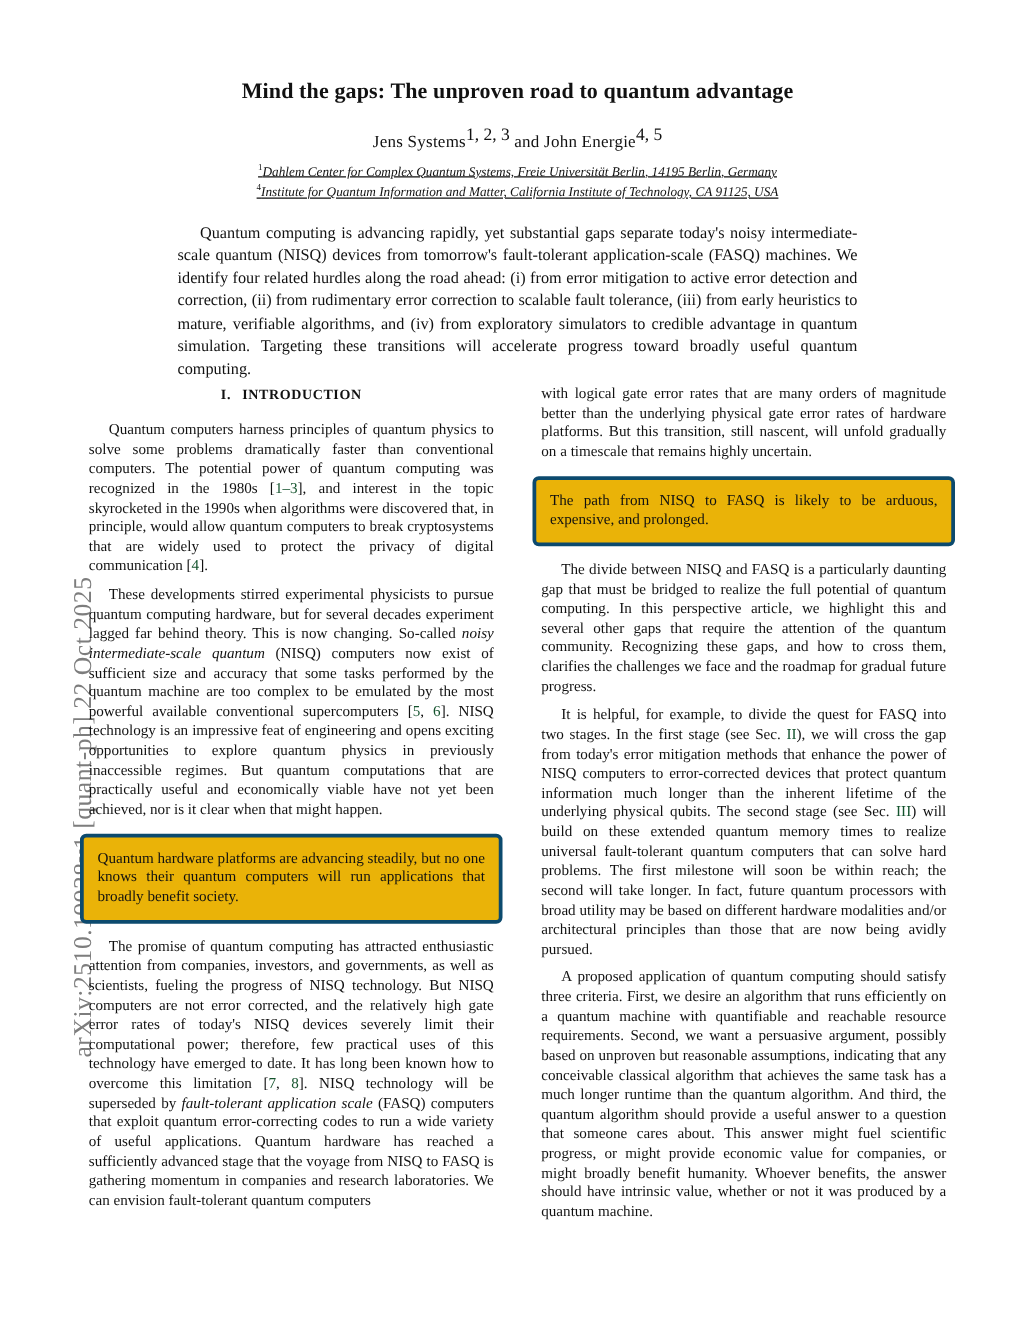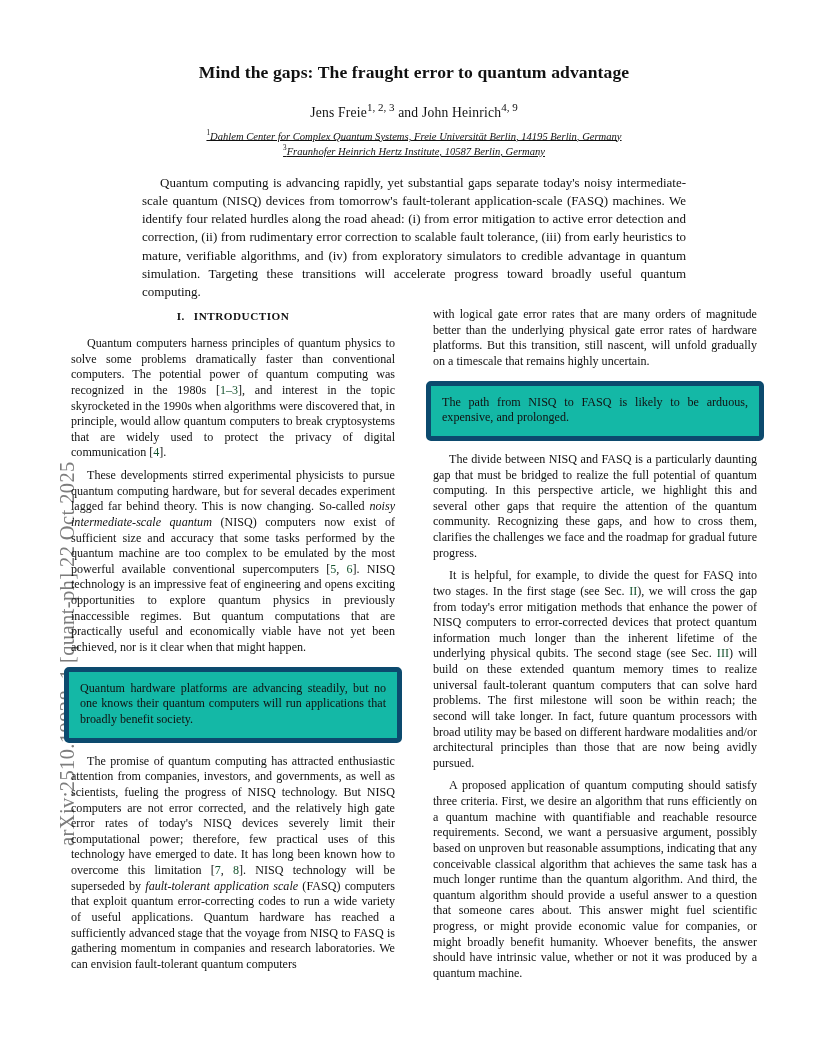--- a/index.html
+++ b/index.html
@@ -57,21 +57,21 @@
     letter-spacing: 0.1px;
     margin: 0;
     line-height: 1.25;
   }
   .authors {
     margin-top: 17px;
     font-size: 13.6px;
     letter-spacing: 0.2px;
   }
   .authors sup {
-    font-size: 11px;
+    font-size: 14px;
     vertical-align: super;
     letter-spacing: 0;
     text-align: center;
   }
   .affiliations {
     margin-top: 7px;
     font-style: italic;
     font-size: 10.6px;
     line-height: 1.42;
     text-decoration: underline;
@@ -138,50 +138,50 @@
   .cite {
     color: #14532d;
     text-decoration: none;
   }
   .ital {
     font-style: italic;
   }
 
   
   .callout {
-    background: #14b8a6;
-    border: 5px solid #0c4a6e;
+    background: #eab308;
+    border: 3px solid #0c4a6e;
     border-radius: 5px;
     padding: 9px 11px 10px 11px;
     margin: 11px 0 11px 0;
     font-size: 12.1px;
     line-height: 1.30;
     text-align: justify;
     hyphens: none;
   }
 </style>
 </head>
 <body>
 
 <div class="arxiv-stamp">
   <span class="stamp-text">arXiv:2510.19928v1  [quant-ph]  22 Oct 2025</span>
 </div>
 
 <div class="page">
 
   <div class="title-block">
-    <h1 class="paper-title">Mind the gaps: The fraught error to quantum advantage</h1>
+    <h1 class="paper-title">Mind the gaps: The unproven road to quantum advantage</h1>
 
     <div class="authors">
-      <span>Jens Freie</span><sup>1, 2, 3</sup><span> and </span><span>John Heinrich</span><sup>4, 9</sup>
+      <span>Jens Systems</span><sup>1, 2, 3</sup><span> and </span><span>John Energie</span><sup>4, 5</sup>
     </div>
 
     <div class="affiliations">
       <span class="aff"><sup>1</sup><span>Dahlem Center for Complex Quantum Systems, Freie Universität Berlin, 14195 Berlin, Germany</span></span>
-      <span class="aff"><sup>3</sup><span>Fraunhofer Heinrich Hertz Institute, 10587 Berlin, Germany</span></span>
+      <span class="aff"><sup>4</sup><span>Institute for Quantum Information and Matter, California Institute of Technology, CA 91125, USA</span></span>
     </div>
 
     <div class="abstract">Quantum computing is advancing rapidly, yet substantial gaps separate today's noisy intermediate-scale quantum (NISQ) devices from tomorrow's fault-tolerant application-scale (FASQ) machines. We identify four related hurdles along the road ahead: (i) from error mitigation to active error detection and correction, (ii) from rudimentary error correction to scalable fault tolerance, (iii) from early heuristics to mature, verifiable algorithms, and (iv) from exploratory simulators to credible advantage in quantum simulation. Targeting these transitions will accelerate progress toward broadly useful quantum computing.</div>
   </div>
 
   <div class="columns">
 
     <div class="col">
 
       <div class="section-head">

